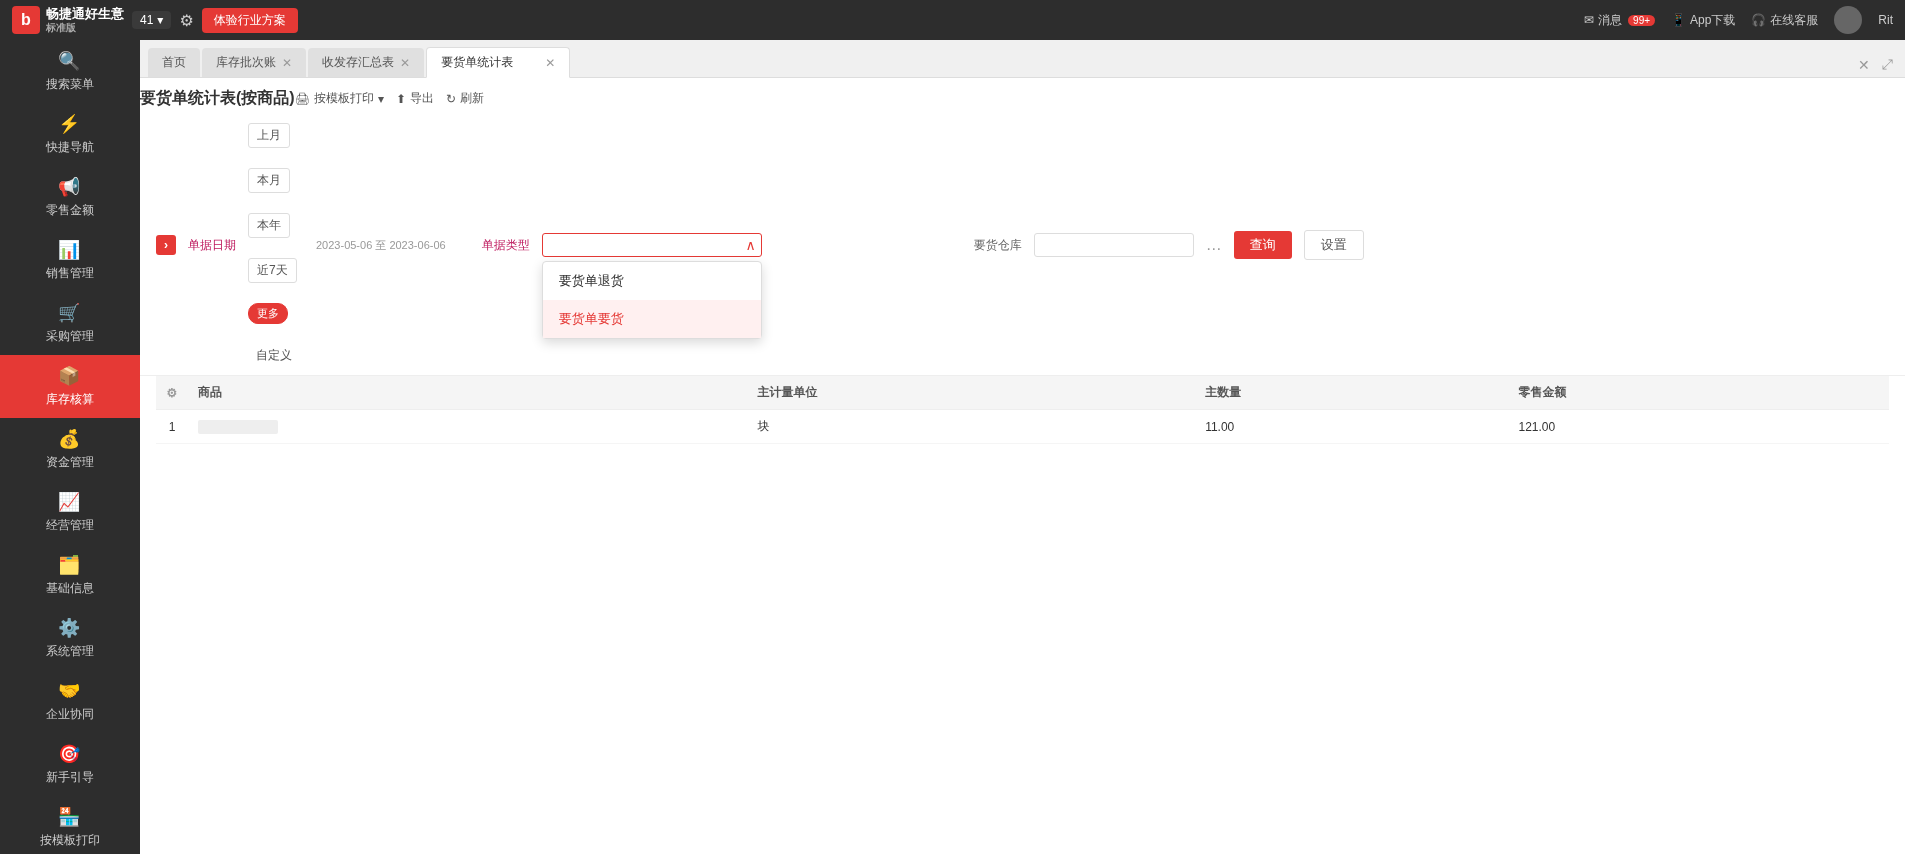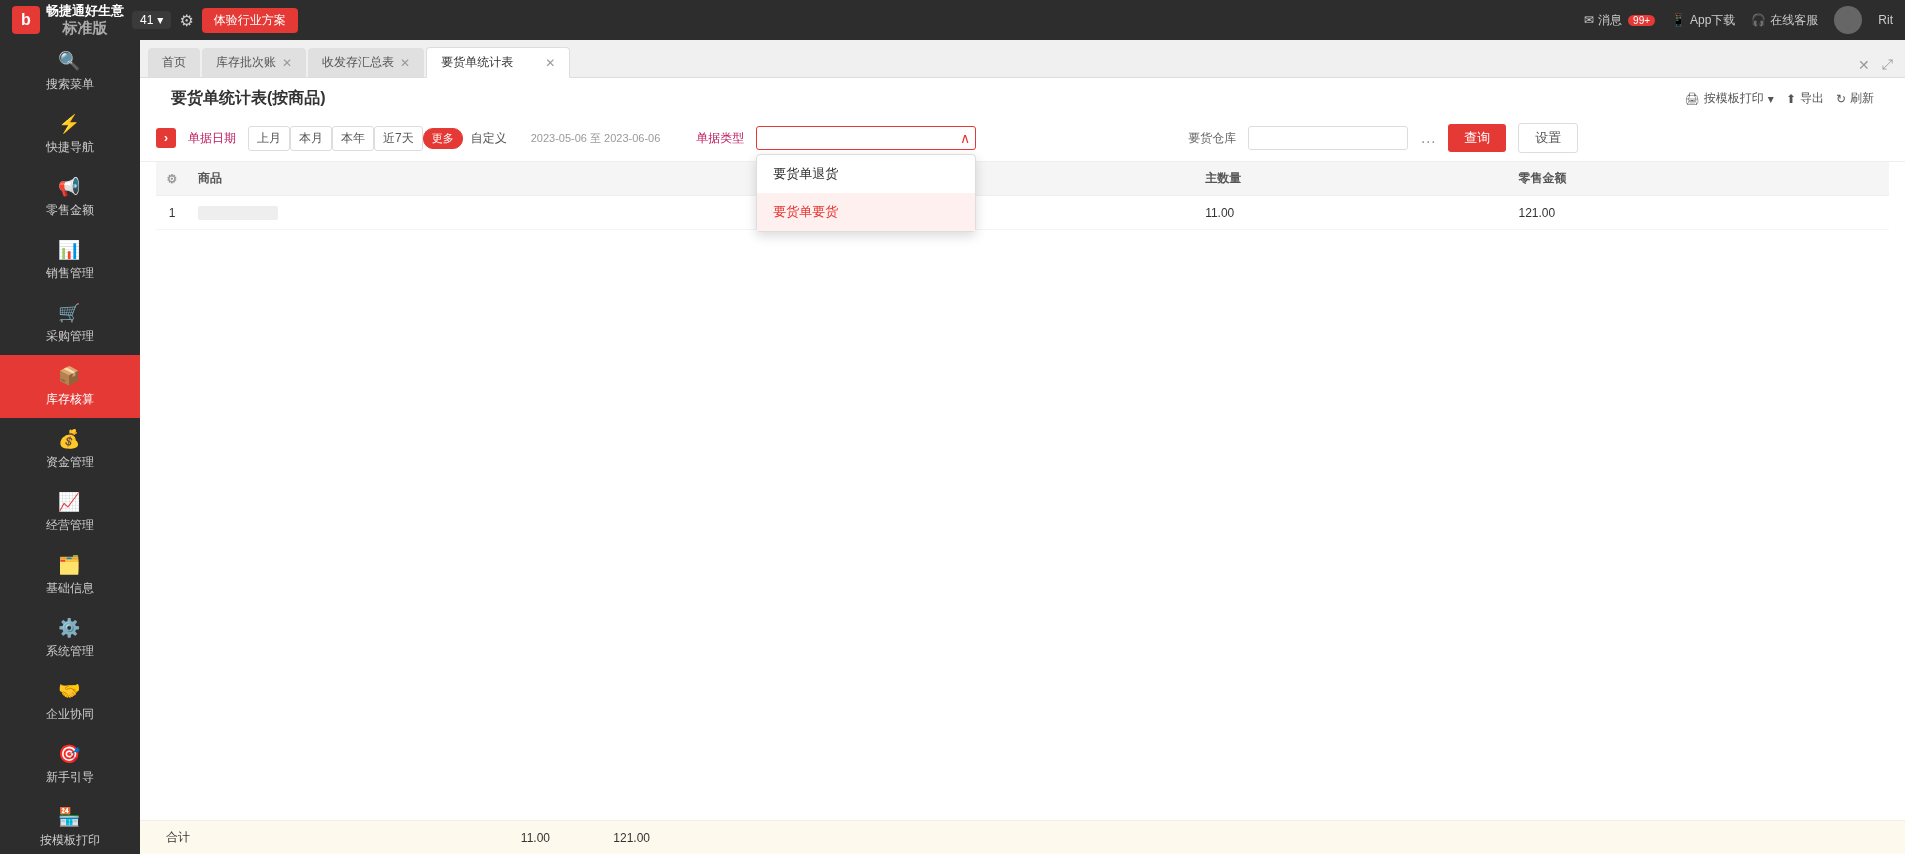--- a/index.html
+++ b/index.html
@@ -13,21 +13,21 @@
       align-items: center;
       padding: 0 12px;
       justify-content: space-between;
       flex-shrink: 0;
     }
     .top-header-left { display: flex; align-items: center; gap: 8px; }
     .logo-area { display: flex; align-items: center; gap: 6px; color: #fff; font-size: 14px; font-weight: bold; }
     .logo-icon { width: 28px; height: 28px; background: #e53935; border-radius: 4px; display: flex; align-items: center; justify-content: center; color: #fff; font-size: 16px; font-weight: bold; }
     .logo-text-group { display: flex; flex-direction: column; line-height: 1.2; }
     .logo-main { color: #fff; font-size: 13px; }
-    .logo-sub { color: #aaa; font-size: 15px; text-align: center; }
+    .logo-sub { color: #aaa; font-size: 10px; }
 
     .company-selector { display: flex; align-items: center; gap: 4px; color: #ccc; font-size: 12px; background: #3a3a3a; border-radius: 4px; padding: 2px 8px; cursor: pointer; }
     .company-selector span { color: #fff; }
     .settings-icon-btn { color: #ccc; cursor: pointer; font-size: 16px; }
 
     .trial-btn { background: #e53935; color: #fff; border: none; padding: 4px 12px; border-radius: 4px; cursor: pointer; font-size: 12px; }
 
     .top-header-right { display: flex; align-items: center; gap: 16px; color: #ccc; font-size: 12px; }
     .header-action { display: flex; align-items: center; gap: 4px; cursor: pointer; color: #ccc; }
     .badge { background: #e53935; color: #fff; border-radius: 10px; padding: 0 5px; font-size: 10px; margin-left: 2px; }
@@ -50,30 +50,30 @@
     .tab-item { padding: 6px 14px; background: #e0e0e0; border-radius: 4px 4px 0 0; cursor: pointer; font-size: 12px; color: #555; display: flex; align-items: center; gap: 6px; white-space: nowrap; }
     .tab-item.active { background: #fff; color: #333; border: 1px solid #ddd; border-bottom: 1px solid #fff; margin-bottom: -1px; gap: 32px; }
     .tab-close { color: #999; font-size: 12px; }
     .tab-bar-right { margin-left: auto; display: flex; align-items: center; padding-right: 8px; gap: 4px; }
     .tab-bar-btn { cursor: pointer; color: #999; font-size: 14px; padding: 4px; }
 
     
     .page-content { flex: 1; overflow-y: auto; padding: 0; display: flex; flex-direction: column; }
 
     
-    .page-title-bar { padding: 10px 31px 6px; display: flex; align-items: center; justify-content: space-between; }
+    .page-title-bar { padding: 10px 0 6px; display: flex; align-items: center; }
     .page-title { font-size: 16px; font-weight: bold; color: #333; }
     .title-actions { display: flex; align-items: center; gap: 12px; font-size: 12px; color: #666; }
     .title-action-btn { display: flex; align-items: center; gap: 4px; cursor: pointer; color: #555; }
 
     
     .filter-bar { background: #fff; padding: 8px 16px; border-bottom: 1px solid #eee; position: relative; }
     .filter-row { display: flex; align-items: center; gap: 12px; flex-wrap: wrap; }
     .filter-label { color: #be185d; font-size: 12px; white-space: nowrap; }
-    .date-btns { display: flex; align-items: center; gap: 0; }
+    .date-btns { display: flex; align-items: flex-start; gap: 20px; flex-direction: column; }
     .date-btn { padding: 3px 8px; border: 1px solid #ddd; border-radius: 3px; cursor: pointer; font-size: 12px; color: #555; background: #fff; }
     .date-btn.more { background: #e53935; color: #fff; border-color: #e53935; border-radius: 10px; padding: 2px 8px; font-size: 11px; }
     .date-custom { color: #555; cursor: pointer; font-size: 12px; padding: 3px 8px; }
     .date-range { font-size: 11px; color: #999; margin-left: 4px; }
 
     .filter-section { display: flex; align-items: center; gap: 8px; }
     .filter-input-wrap { position: relative; display: flex; align-items: center; }
     .filter-input { border: 1px solid #e53935; border-radius: 3px; padding: 4px 28px 4px 8px; font-size: 12px; width: 220px; outline: none; }
     .filter-chevron { position: absolute; right: 6px; color: #e53935; cursor: pointer; font-size: 14px; }
 
@@ -308,21 +308,16 @@
                 <span class="placeholder-text" style="width:80px;">&nbsp;&nbsp;&nbsp;&nbsp;&nbsp;&nbsp;&nbsp;&nbsp;&nbsp;&nbsp;&nbsp;&nbsp;</span>
               </td>
               <td>块</td>
               <td class="num-col">11.00</td>
               <td class="num-col">121.00</td>
             </tr>
           </tbody>
         </table>
       </div>
 
-      <div class="table-footer">
-        <span style="margin-right:280px;">合计</span>
-        <span style="min-width:80px; text-align:right;">11.00</span>
-        <span style="min-width:80px; text-align:right; margin-left:20px;">121.00</span>
-      </div>
 
     </div>
   </div>
 </div>
 
 </body></html>

